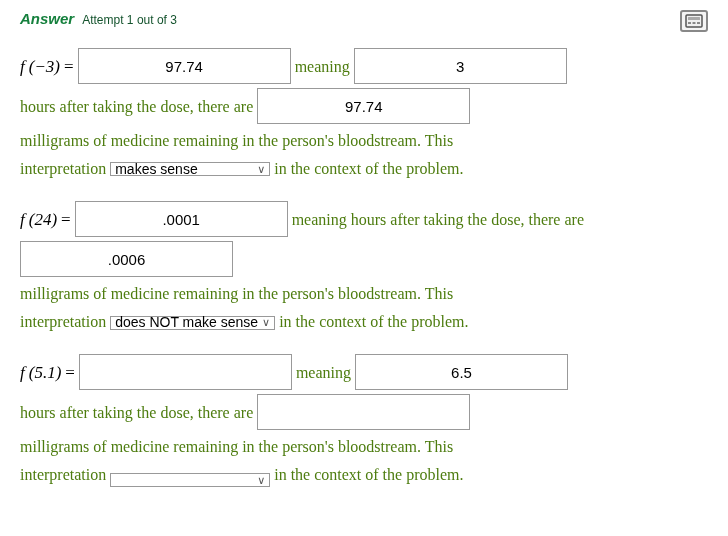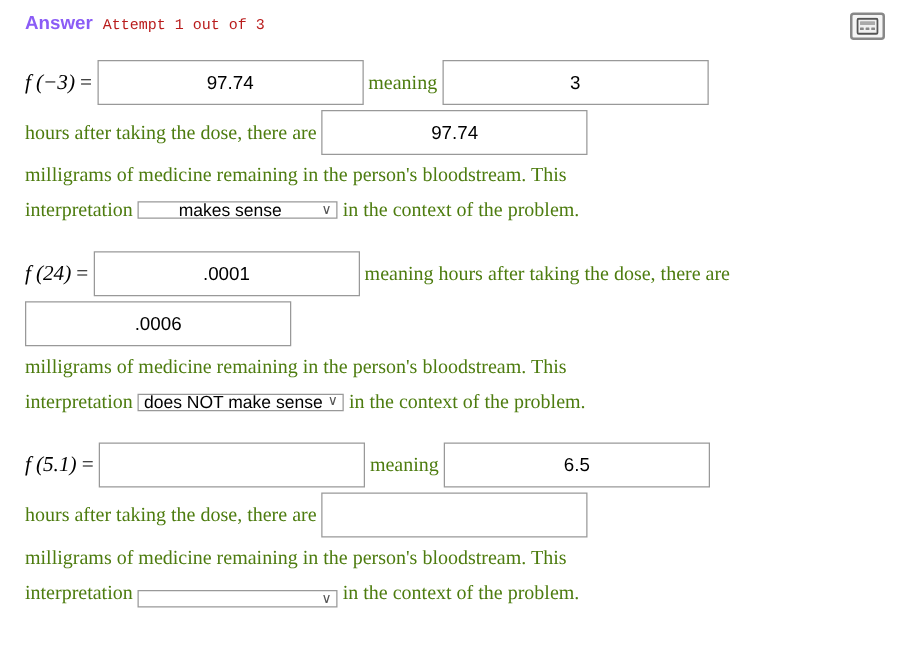--- a/index.html
+++ b/index.html
@@ -35,27 +35,28 @@
     .header-left {
       display: flex;
       align-items: baseline;
       gap: 8px;
     }
 
     .answer-label {
       font-family: Arial, sans-serif;
       font-weight: bold;
       font-size: 15px;
-      color: #8b5cf6;
+      color: #15803d;
+      font-style: italic;
     }
 
     .attempt-text {
-      font-family: Liberation Mono, monospace;
+      font-family: Liberation Sans, sans-serif;
       font-size: 12px;
-      color: #b91c1c;
+      color: #14532d;
     }
 
     .calculator-icon {
       width: 28px;
       height: 22px;
       border: 2px solid #888;
       border-radius: 3px;
       display: flex;
       align-items: center;
       justify-content: center;
@@ -149,21 +150,20 @@
     }
 
     .problem-row-3 {
       display: flex;
       align-items: baseline;
       flex-wrap: wrap;
       gap: 4px;
       font-size: 16px;
       color: #000;
       line-height: 1.7;
-      text-align: center;
     }
 
     .empty-input {
       min-width: 80px;
       background: #fff;
     }
 
     .small-input {
       min-width: 45px;
     }

